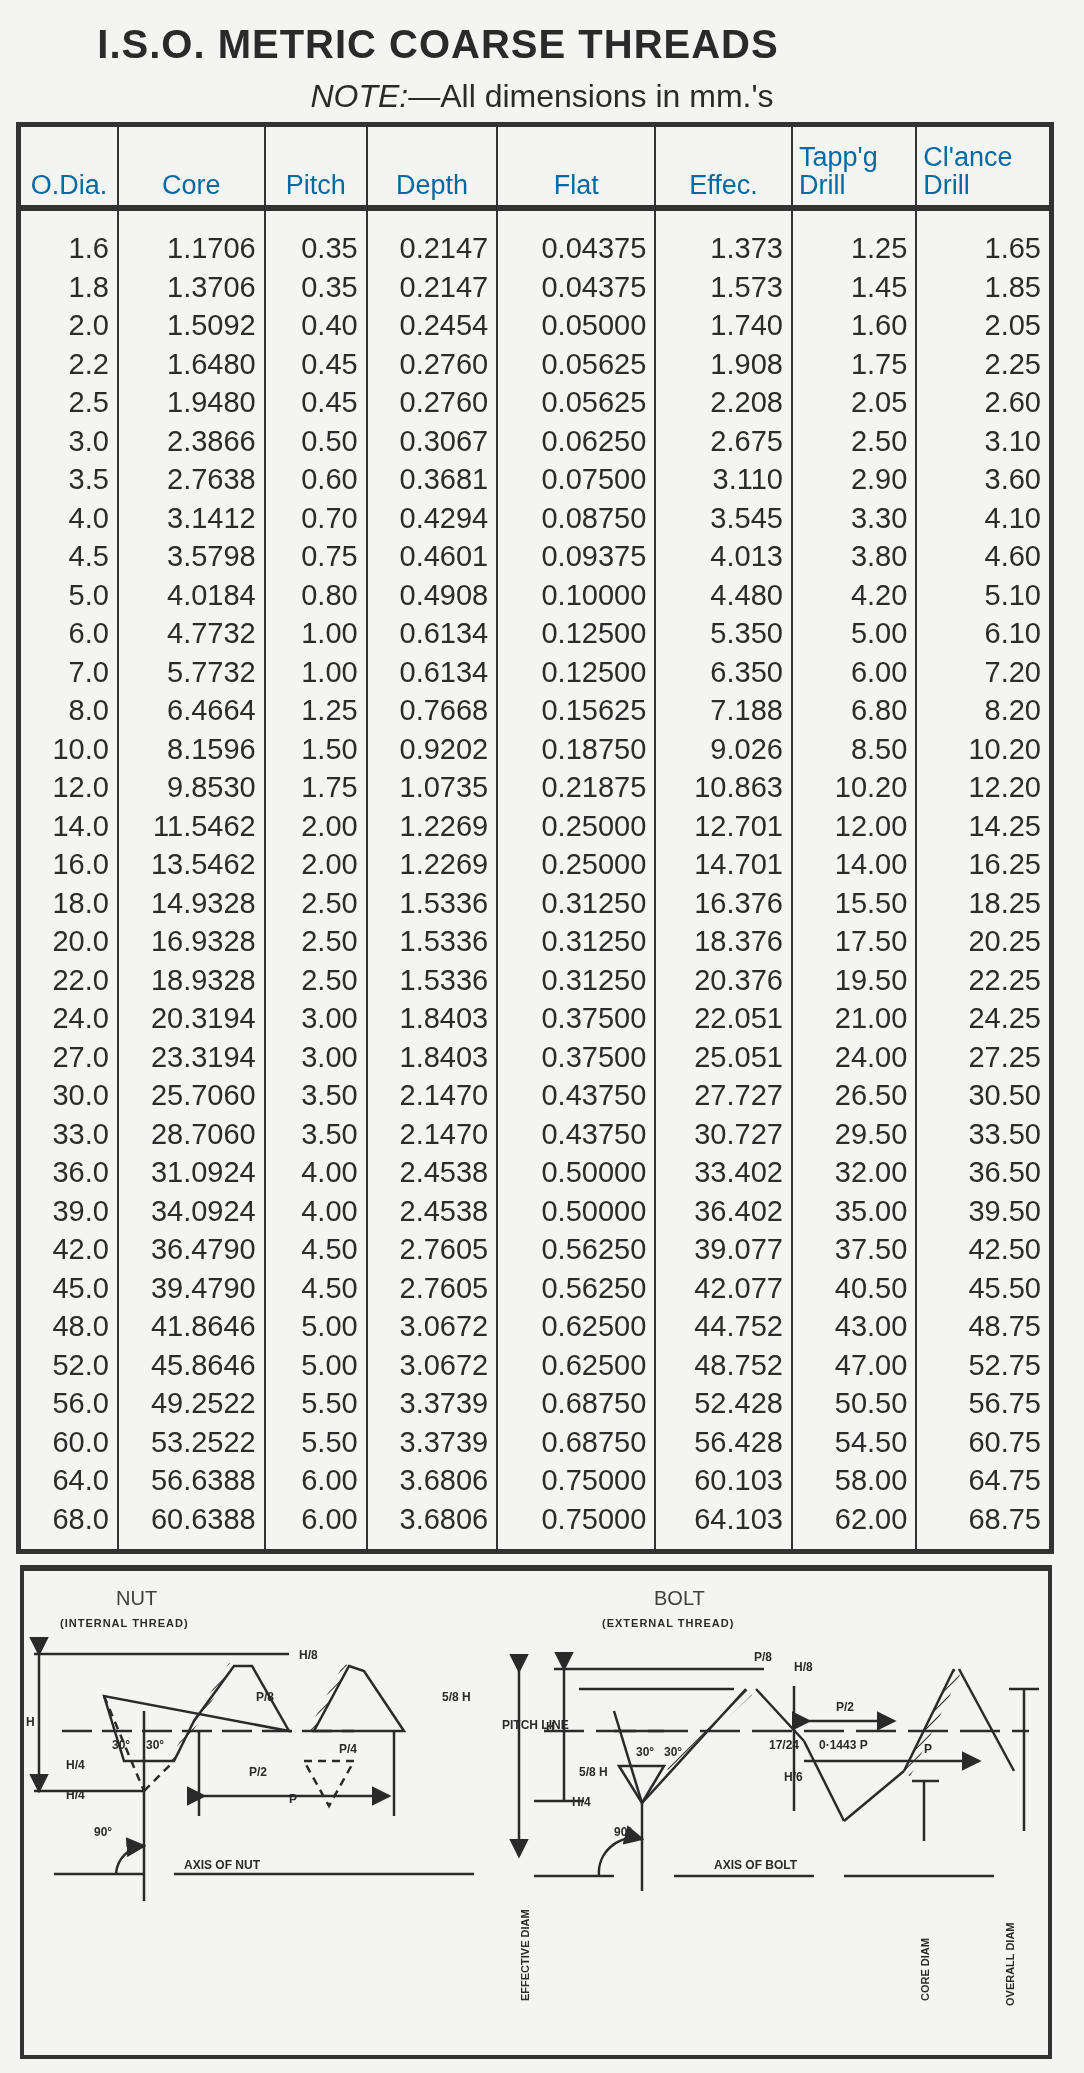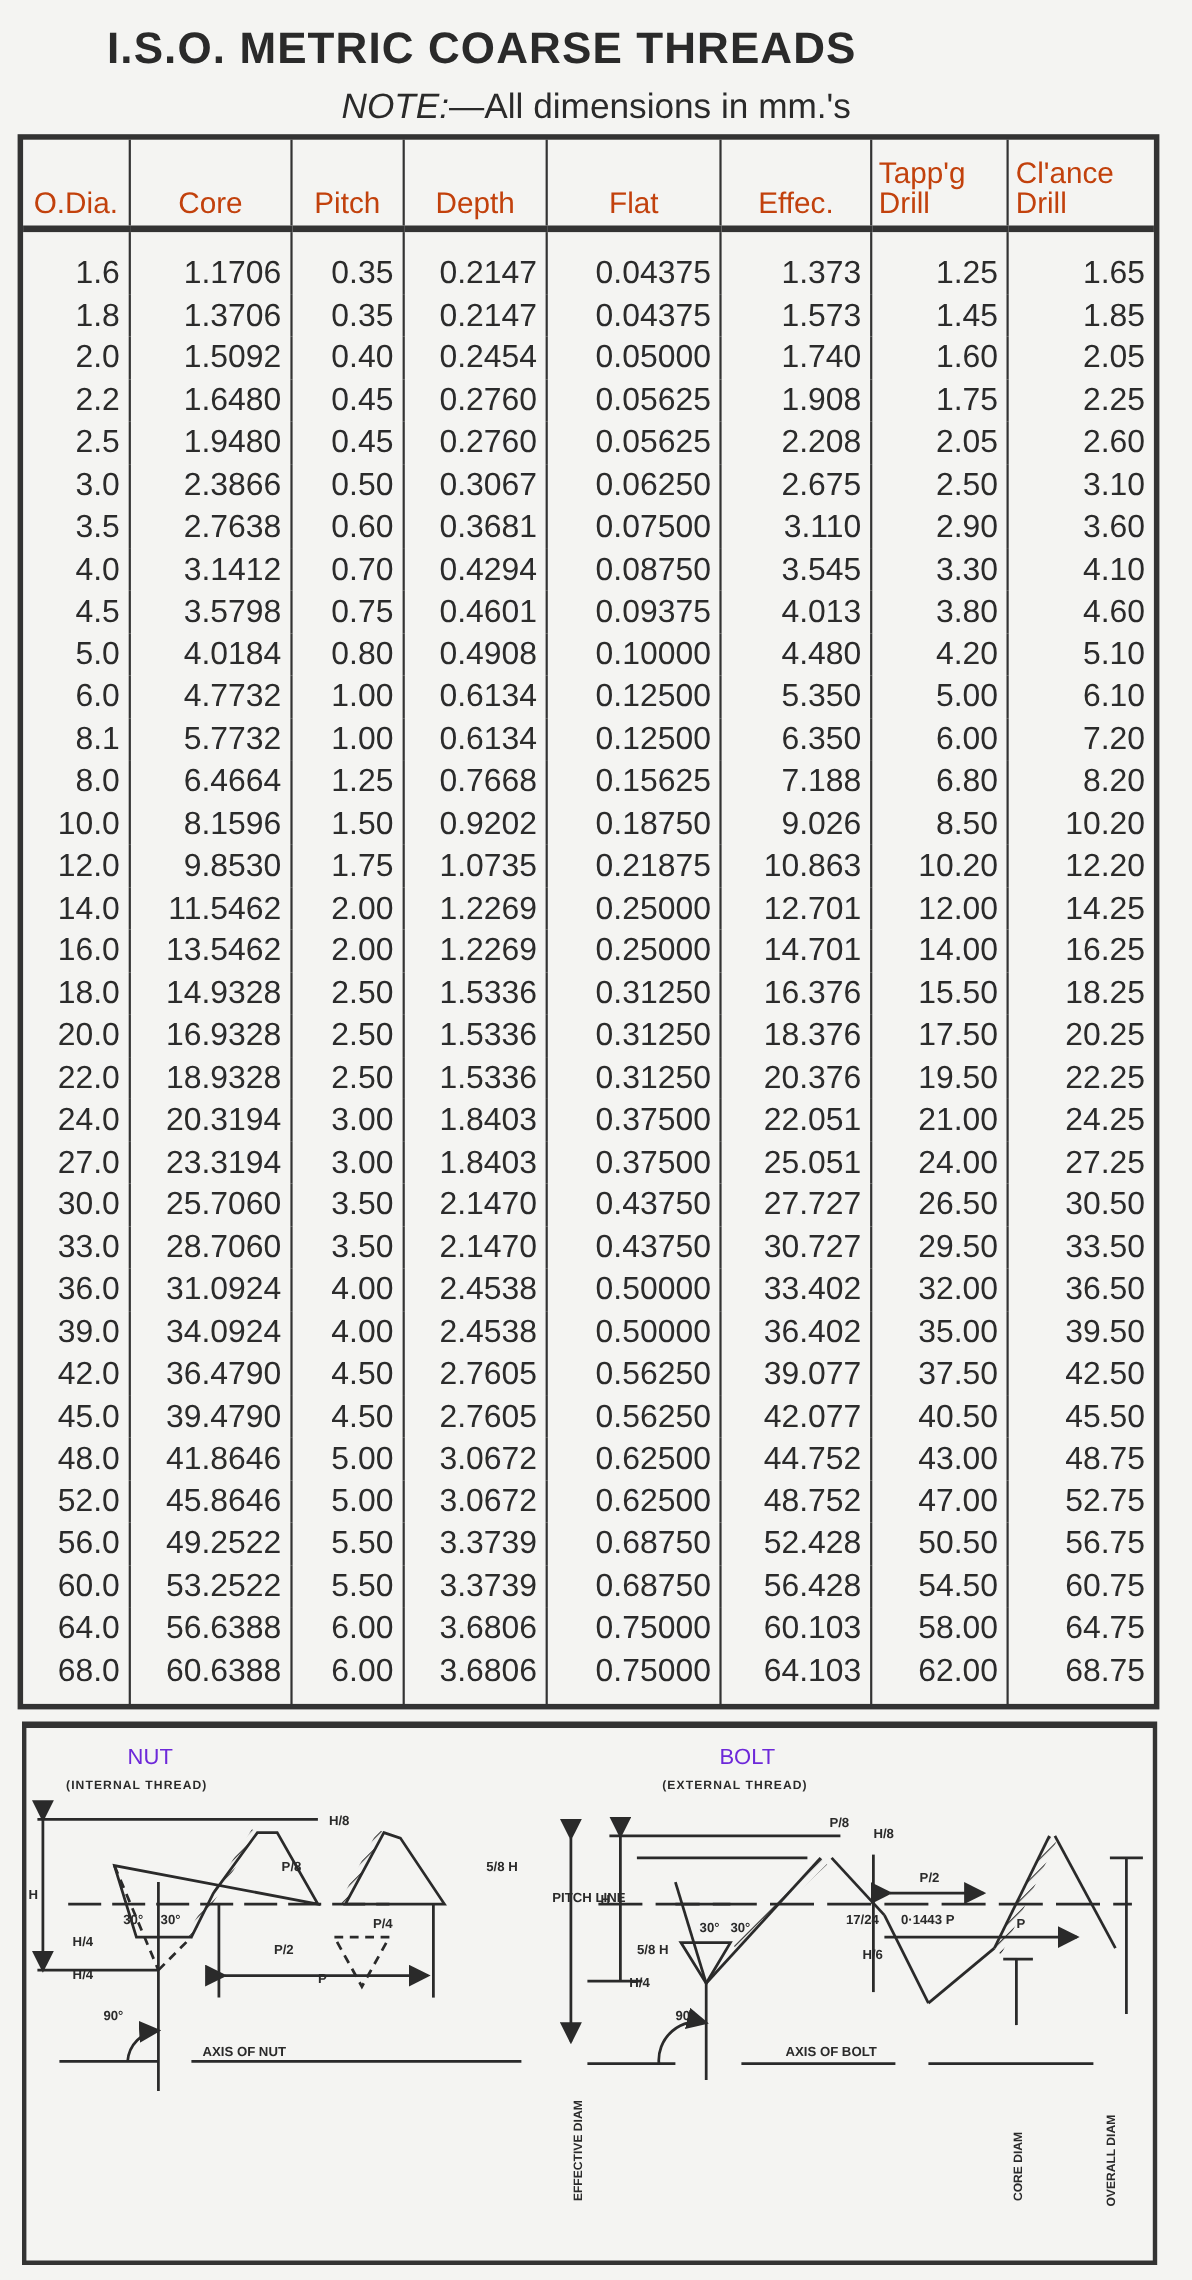--- a/index.html
+++ b/index.html
@@ -6,32 +6,32 @@
   body { width: 1084px; height: 2073px; position: relative; overflow: hidden;
          font-family: "Liberation Sans", "DejaVu Sans", sans-serif; color: #2b2b2b; }
   .title { position: absolute; top: 22px; left: 0; width: 876px; text-align: center;
            font-weight: bold; font-size: 40px; letter-spacing: 1px; color: #2a2a2a; }
   .note { position: absolute; top: 78px; left: 0; width: 1084px; text-align: center;
           font-size: 32px; color: #2a2a2a; }
   .note i { font-style: italic; }
   .table-wrap { position: absolute; left: 16px; top: 122px; width: 1038px; height: 1432px;
                 border: 5px solid #333; box-sizing: border-box; }
   table { border-collapse: collapse; width: 100%; height: 100%; table-layout: fixed; }
-  th { font-size: 27px; font-weight: normal; color: #c2410c; vertical-align: bottom;
+  th { font-size: 27px; font-weight: normal; color: #0369a1; vertical-align: bottom;
        padding: 0 6px 6px 6px; height: 72px; border-bottom: 6px solid #333;
        border-right: 2px solid #333; line-height: 28px; }
   th:last-child, td:last-child { border-right: none; }
   td { font-size: 29px; text-align: right; padding: 0 8px 0 4px; border-right: 2px solid #333;
        line-height: 38.5px; color: #2b2b2b; white-space: nowrap; }
   tbody tr:first-child td { padding-top: 18px; padding-left: 21px; }
   tbody tr:last-child td { padding-bottom: 12px; }
   .th-left { text-align: left; }
   .diagram { position: absolute; left: 20px; top: 1565px; width: 1032px; height: 494px;
              border: 4px solid #333; box-sizing: border-box; border-top-width: 6px; }
-  .diag-label { position: absolute; font-size: 20px; color: #6d28d9; }
+  .diag-label { position: absolute; font-size: 20px; color: #404040; }
   .diag-sub { position: absolute; font-size: 11px; font-weight: bold; letter-spacing: 1px; color: #2a2a2a; }
   svg text { font-family: "Liberation Sans", sans-serif; font-weight: bold; fill: #2a2a2a; }
 </style>
 </head>
 <body>
 
 <div class="title">I.S.O. METRIC COARSE THREADS</div>
 <div class="note"><i>NOTE:</i><span>—All dimensions in mm.'s</span></div>
 
 <div class="table-wrap">
@@ -169,21 +169,21 @@
           <td>6.0</td>
           <td>4.7732</td>
           <td>1.00</td>
           <td>0.6134</td>
           <td>0.12500</td>
           <td>5.350</td>
           <td>5.00</td>
           <td>6.10</td>
         </tr>
         <tr>
-          <td>8.1</td>
+          <td>7.0</td>
           <td>5.7732</td>
           <td>1.00</td>
           <td>0.6134</td>
           <td>0.12500</td>
           <td>6.350</td>
           <td>6.00</td>
           <td>7.20</td>
         </tr>
         <tr>
           <td>8.0</td>

